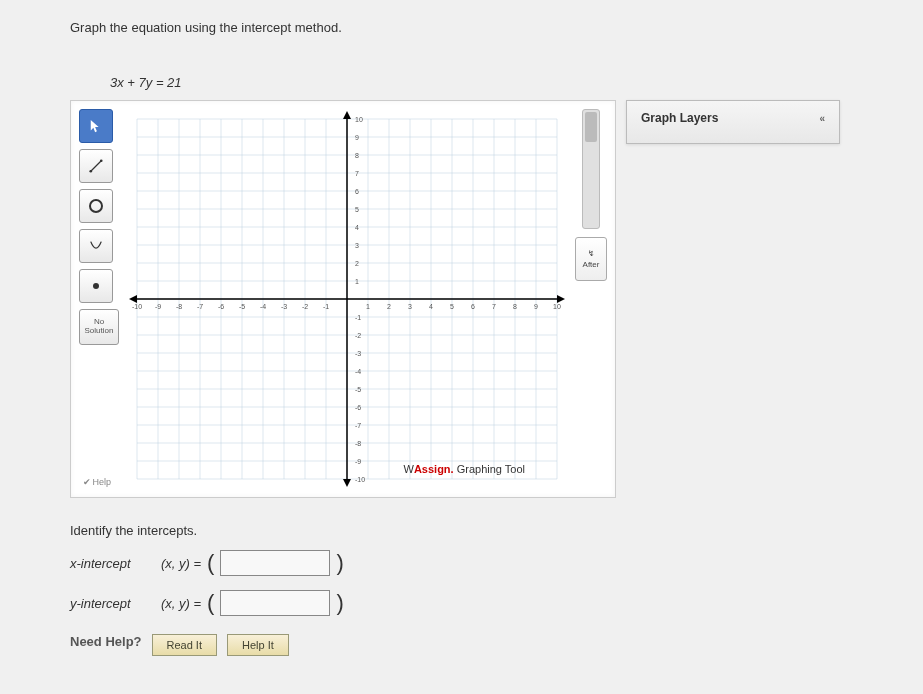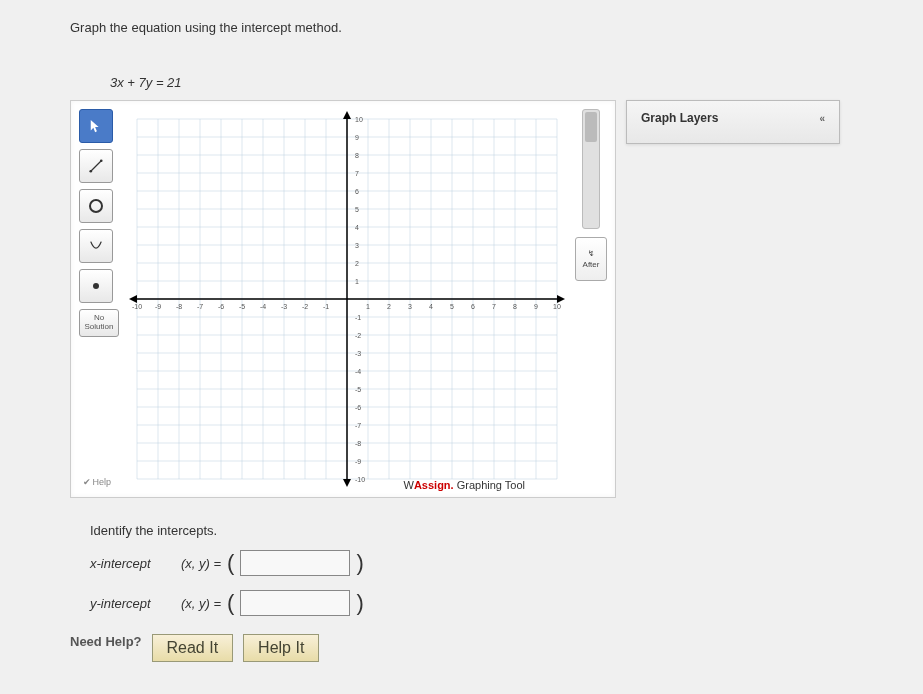--- a/index.html
+++ b/index.html
@@ -4,44 +4,44 @@
 <style>
 * { box-sizing: border-box; margin: 0; padding: 0; }
 body { font-family: Arial, sans-serif; background: #f0f0f0; padding: 20px 20px 20px 70px; font-size: 13px; color: #333; }
 .question { margin-bottom: 8px; }
 .equation { font-style: italic; margin-left: 40px; margin-bottom: 10px; margin-top: 40px; }
 .graph-area { display: flex; gap: 10px; align-items: flex-start; }
 .graph-container { background: #fff; border: 1px solid #ccc; padding: 8px; display: flex; position: relative; box-shadow: inset 0 0 5px rgba(0,0,0,0.05); }
 .toolbar { display: flex; flex-direction: column; gap: 6px; margin-right: 8px; }
 .tool-btn { width: 34px; height: 34px; border: 1px solid #999; background: linear-gradient(#fff,#e8e8e8); border-radius: 3px; display: flex; align-items: center; justify-content: center; cursor: pointer; font-size: 12px; }
 .tool-btn.selected { background: #4a7bc8; color:#fff; border-color:#2a5ba8; }
-.tool-btn.wide { width: 40px; height: 28px; font-size: 8px; line-height: 1.1; text-align:center; color:#555; }
+.tool-btn.wide { width: 40px; height: 36px; font-size: 8px; line-height: 1.1; text-align:center; color:#555; }
 .graph-grid { position: relative; width: 440px; height: 380px; background: #fff; }
 .grid-svg { width: 100%; height: 100%; }
 .right-controls { display:flex; flex-direction:column; gap:8px; margin-left:8px; align-items:center; }
 .scroll-track { width: 18px; height: 120px; background:#e0e0e0; border:1px solid #bbb; border-radius:3px; position:relative; }
 .scroll-thumb { position:absolute; top:2px; left:2px; right:2px; height:30px; background:#bbb; border-radius:2px; }
 .fill-btn { width:32px; height:44px; border:1px solid #aaa; background:linear-gradient(#fff,#eee); border-radius:3px; display:flex; flex-direction:column; align-items:center; justify-content:center; font-size:8px; color:#444; gap:2px; cursor:pointer;}
-.brand { position:absolute; bottom:6px; right:90px; font-size:11px; }
+.brand { position:absolute; bottom:22px; right:90px; font-size:11px; }
 .brand b { color:#c00; }
 .help-link { position:absolute; bottom:10px; left:12px; font-size:9px; color:#888; display:flex; align-items:center; gap:2px;}
 .layers-panel { background: linear-gradient(#f5f5f5,#e8e8e8); border:1px solid #bbb; padding:10px 14px; width:214px; font-size:12px; box-shadow: 0 1px 3px rgba(0,0,0,0.1); }
 .layers-panel .title { font-weight:bold; margin-bottom:8px; display:flex; justify-content:space-between; align-items:center;}
 .layers-panel .desc { color:#555; line-height:1.4; }
 .collapse { font-size:10px; color:#666; cursor:pointer;}
-.intercepts { margin-top:25px;margin-left:20px; }
+.intercepts { margin-top:25px; }
 .intercepts .label { margin-bottom:12px; }
 .intercept-row { display:flex; align-items:center; gap:6px; margin-bottom:14px; font-size:13px;}
 .intercept-row .name { font-style: italic; width:85px; }
 .intercept-row .xy { font-style: italic; }
 .intercept-row .paren { font-size:22px; font-weight:normal; }
 .intercept-row input { width:110px; height:26px; border:1px solid #888; background:#f8f8f8; padding:2px 4px; }
 .need-help { margin-top:18px; display:flex; align-items:flex-start; gap:10px;}
 .need-help .nh-label { font-weight:bold; color:#555;}
-.help-btn { padding:4px 14px; font-size:16px; border:1px solid #997; background:linear-gradient(#f8f0d8,#e8dca8); cursor:pointer; color:#443;}
+.help-btn { padding:4px 14px; font-size:11px; border:1px solid #997; background:linear-gradient(#f8f0d8,#e8dca8); cursor:pointer; color:#443;}
 .dot-icon { width:6px; height:6px; background:#333; border-radius:50%;}
 .circle-icon { width:14px; height:14px; border:2px solid #333; border-radius:50%;}
 .cursor-svg { width:14px; height:14px; }
 </style>
 </head>
 <body>
 
 <div class="question">Graph the equation using the intercept method.</div>
 <div class="equation">3x + 7y = 21</div>
 

